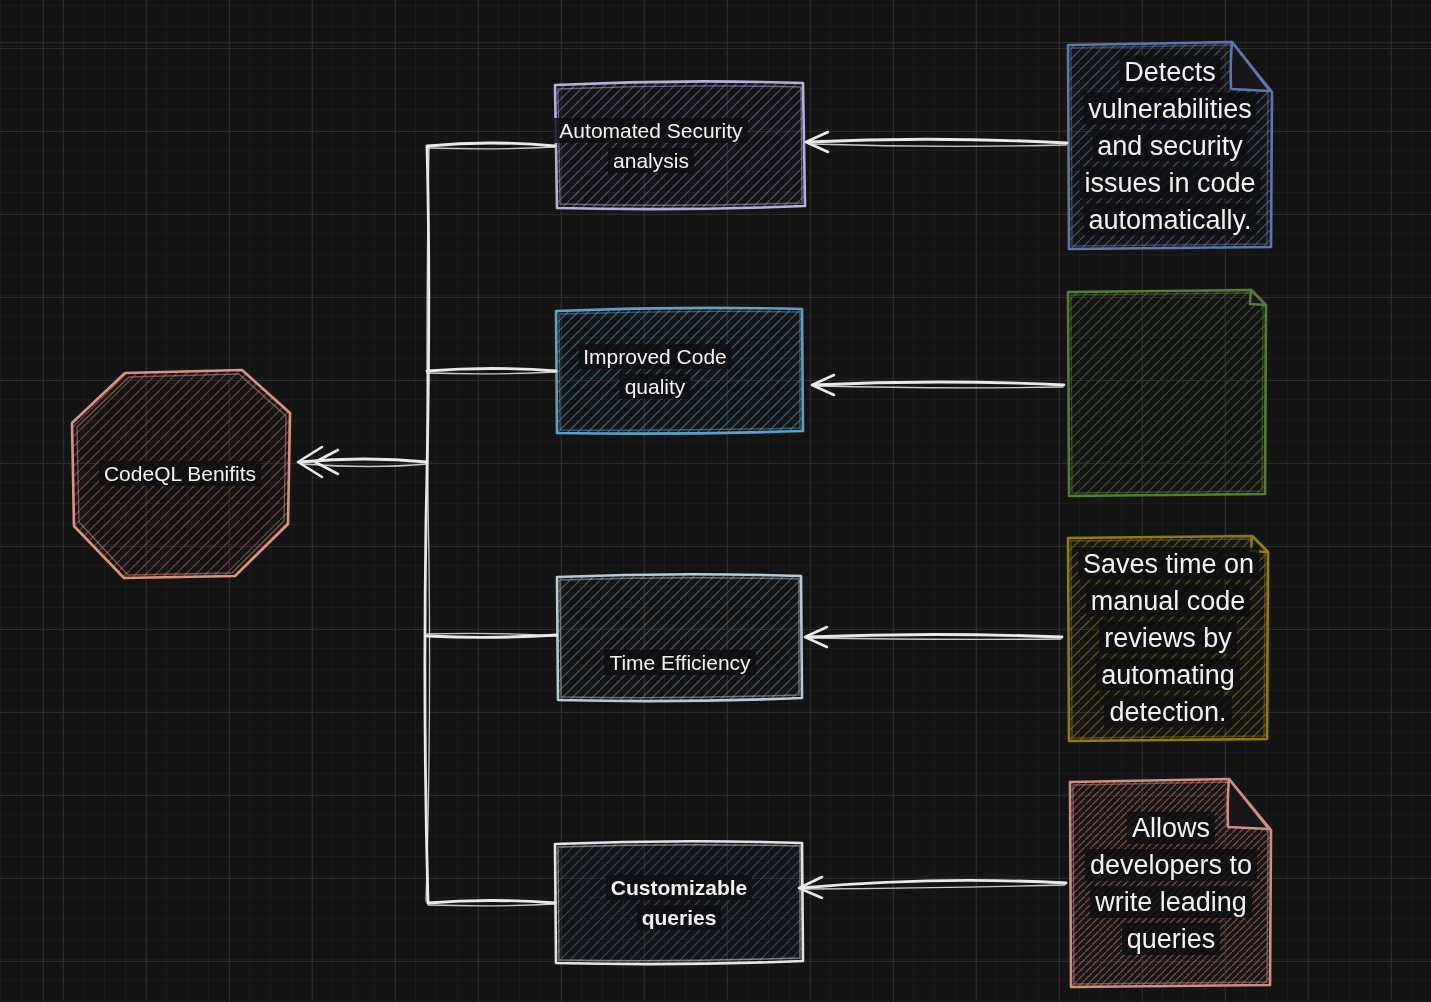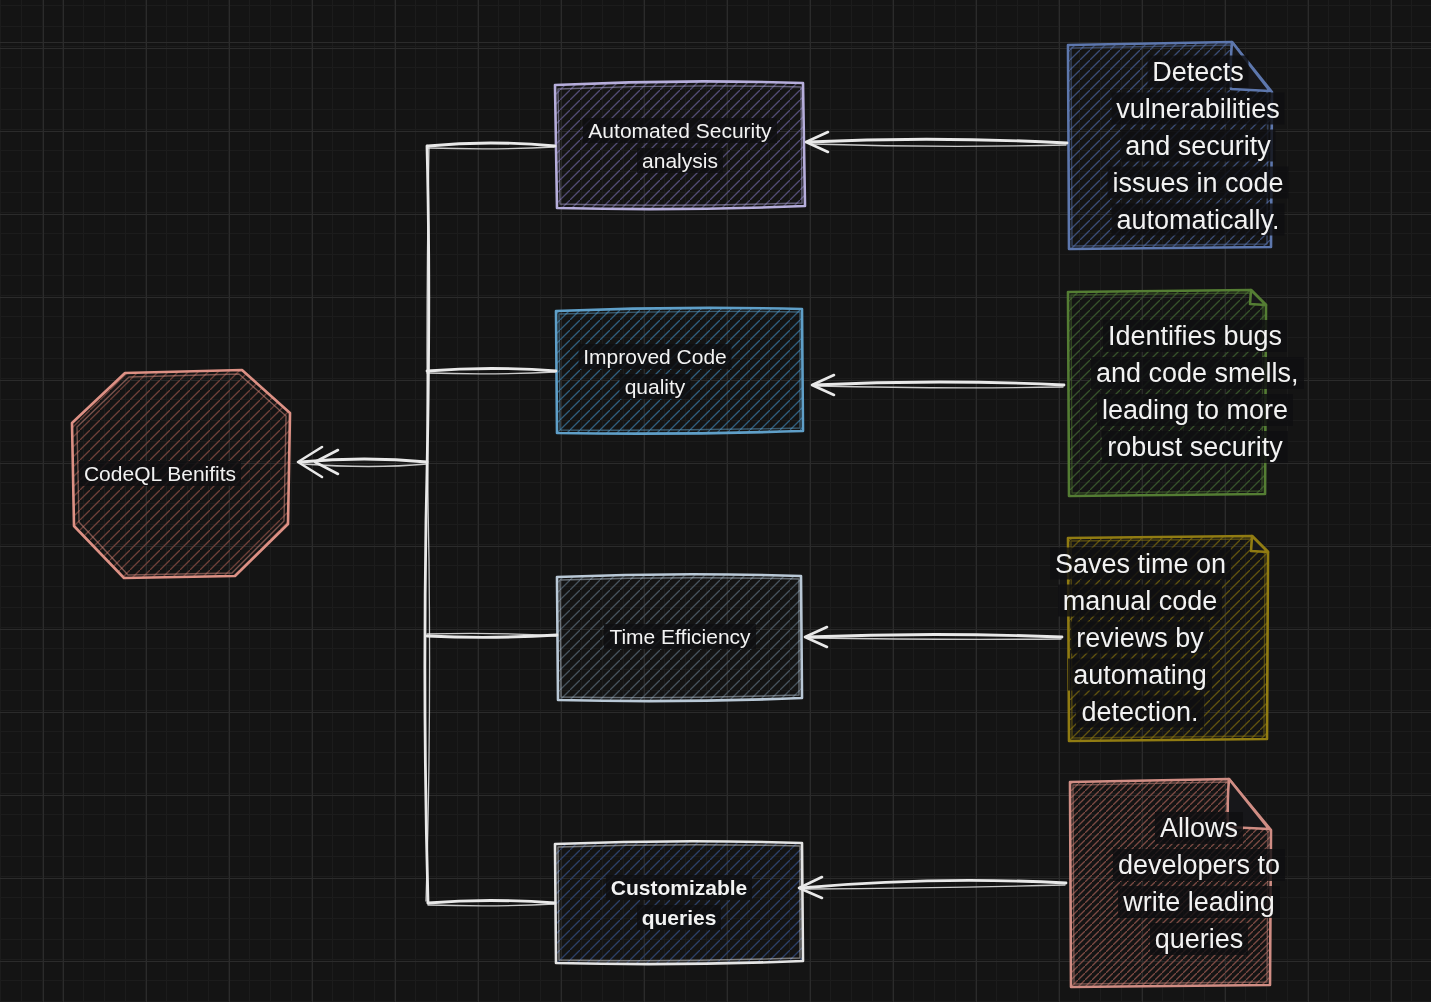--- a/index.html
+++ b/index.html
@@ -18,21 +18,21 @@
   }
   svg.shapes{position:absolute;left:0;top:0;}
   .label{
     position:absolute;
     transform:translate(-50%,-50%);
     text-align:center;
     color:#f2f2f2;
     pointer-events:auto;
   }
   .node-label{font-size:21px;line-height:30px;}
-  .note-label{font-size:27px;line-height:37px;margin-left:28px;}
+  .note-label{font-size:27px;line-height:37px;}
   .label .txt{
     background:rgba(15,15,17,0.82);
     padding:1px 5px;
     -webkit-box-decoration-break:clone;
     box-decoration-break:clone;
   }
   path{stroke-linejoin:round;stroke-linecap:round;}
   .main-outline{stroke-width:2.6;}
   .echo{fill:none;stroke-width:1.4;opacity:0.5;}
   .arrow-main{stroke-width:2.8;fill:none;}
@@ -160,43 +160,40 @@
         <path class="arrow-head" d="M827,627 L805,637 L827,647"></path>
       </g>
       <g>
         <path class="arrow-main" d="M1066,883 Q935,876 801,888"></path>
         <path class="arrow-echo" d="M1065,885 Q940,888 806,889"></path>
         <path class="arrow-head" d="M822,877 L799,888 L822,898"></path>
       </g>
     </g>
   </svg>
 
-  <div class="label node-label" style="left:160px;top:474px;width:200px;">
+  <div class="label node-label" style="left:180px;top:474px;width:200px;">
     <span class="txt">CodeQL Benifits</span>
   </div>
 
-  <div class="label node-label" style="left:680px;top:146px;width:230px;">
+  <div class="label node-label" style="left:651px;top:146px;width:230px;">
     <span class="txt">Automated Security analysis</span>
   </div>
   <div class="label node-label" style="left:655px;top:372px;width:175px;">
     <span class="txt">Improved Code quality</span>
   </div>
-  <div class="label node-label" style="left:680px;top:637px;width:210px;">
+  <div class="label node-label" style="left:680px;top:663px;width:210px;">
     <span class="txt">Time Efficiency</span>
   </div>
   <div class="label node-label" style="left:679px;top:903px;width:160px;font-weight:bold;">
     <span class="txt">Customizable queries</span>
   </div>
 
   <div class="label note-label" style="left:1170px;top:146px;width:205px;">
     <span class="txt">Detects vulnerabilities and security issues in code automatically.</span>
   </div>
-  <div class="label note-label" style="left:1167px;top:392px;width:208px;">
-    <span class="txt">Identifies bugs and code smells, leading to more robust security</span>
-  </div>
-  <div class="label note-label" style="left:1112px;top:638px;width:180px;">
+  <div class="label note-label" style="left:1168px;top:638px;width:180px;">
     <span class="txt">Saves time on manual code reviews by automating detection.</span>
   </div>
   <div class="label note-label" style="left:1171px;top:884px;width:208px;">
     <span class="txt">Allows developers to write leading queries</span>
   </div>
 
 </div>
 
 </body></html>

